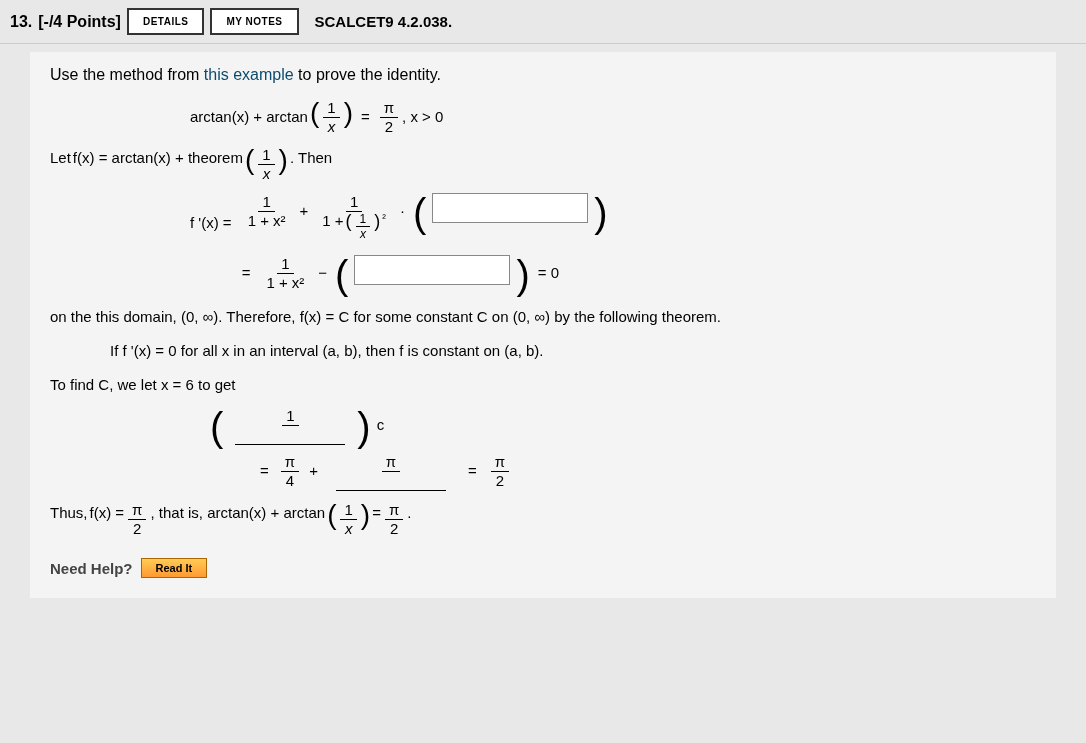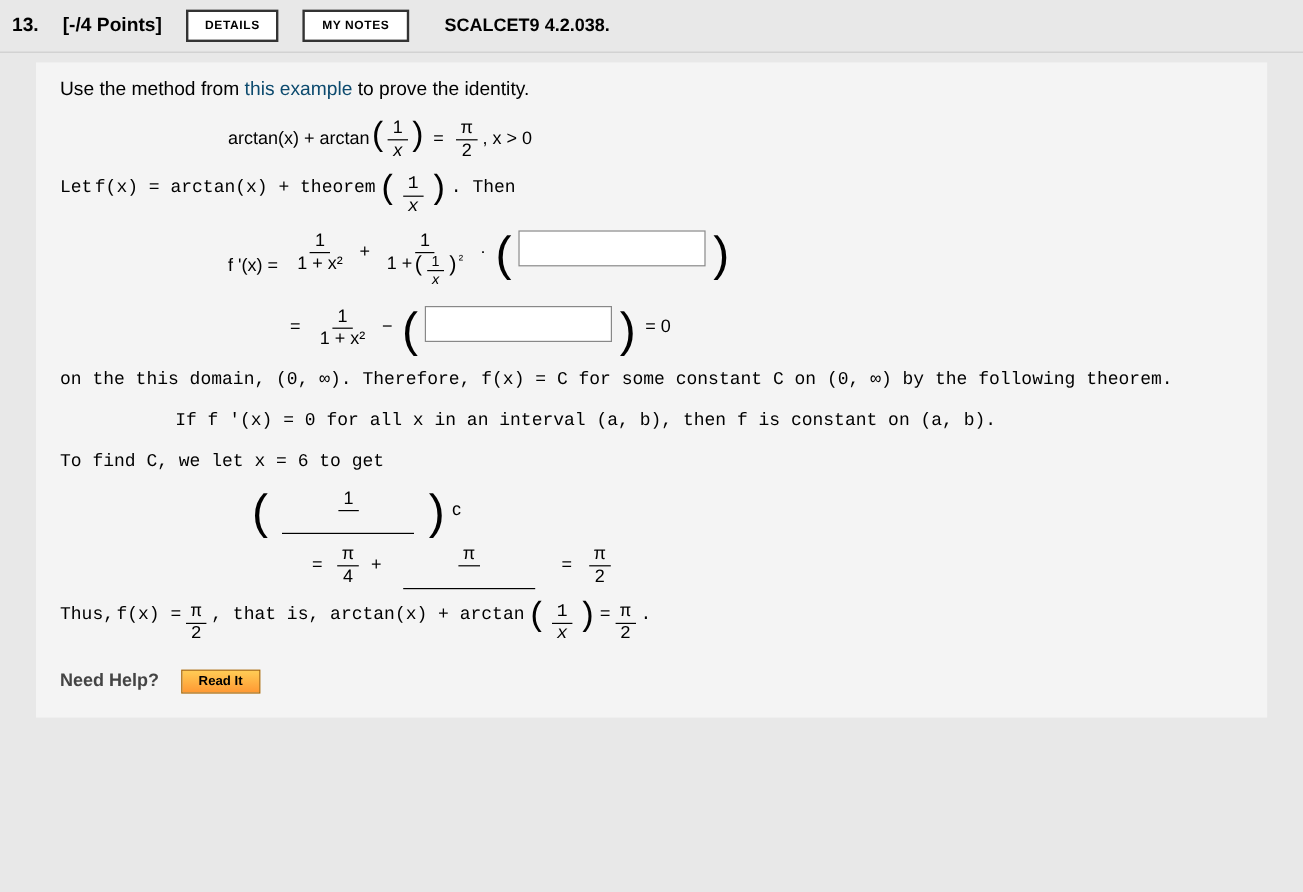--- a/index.html
+++ b/index.html
@@ -9,21 +9,21 @@
     background: #e8e8e8;
     font-size: 15px;
     color: #000;
     width: 1086px;
   }
   .header {
     display: flex;
     align-items: center;
     padding: 8px 10px;
     background: #e8e8e8;
-    gap: 20px;
+    gap: 6px;
     border-bottom: 1px solid #ccc;
   }
   .qnum {
     font-weight: bold;
     font-size: 16px;
   }
   .btn {
     border: 2px solid #333;
     padding: 6px 14px;
     font-size: 10px;
@@ -91,28 +91,27 @@
     display: inline-block;
     width: 110px;
     border-bottom: 1px solid #000;
     height: 18px;
     vertical-align: top;
     margin: 0 4px;
   }
   .text-line {
     margin: 10px 0;
     line-height: 1.6;
-    font-family: Liberation Mono, monospace;
-  }
-  .indent { margin-left: 96px; }
+  }
+  .indent { margin-left: 60px; }
   .need-help {
     margin-top: 20px;
     display: flex;
     align-items: center;
-    gap: 18px;
+    gap: 8px;
   }
   .need-help-label {
     font-weight: bold;
     color: #444;
   }
   .read-btn {
     background: linear-gradient(#ffcc55, #ff9933);
     border: 1px solid #aa6600;
     padding: 3px 14px;
     font-size: 11px;

